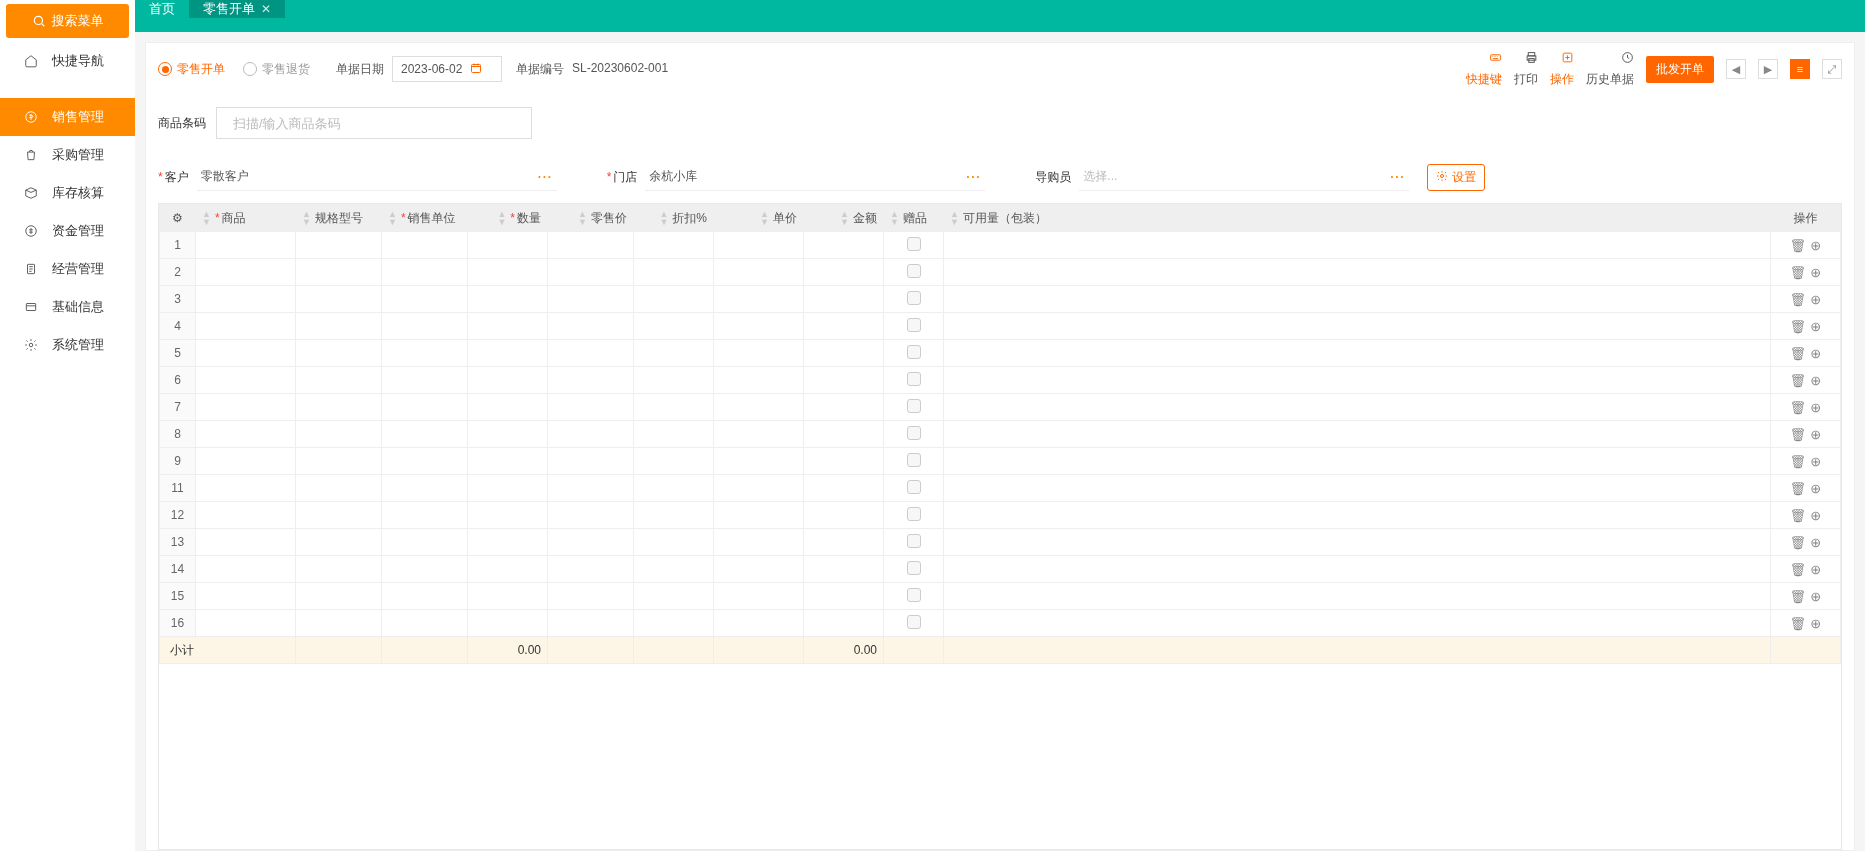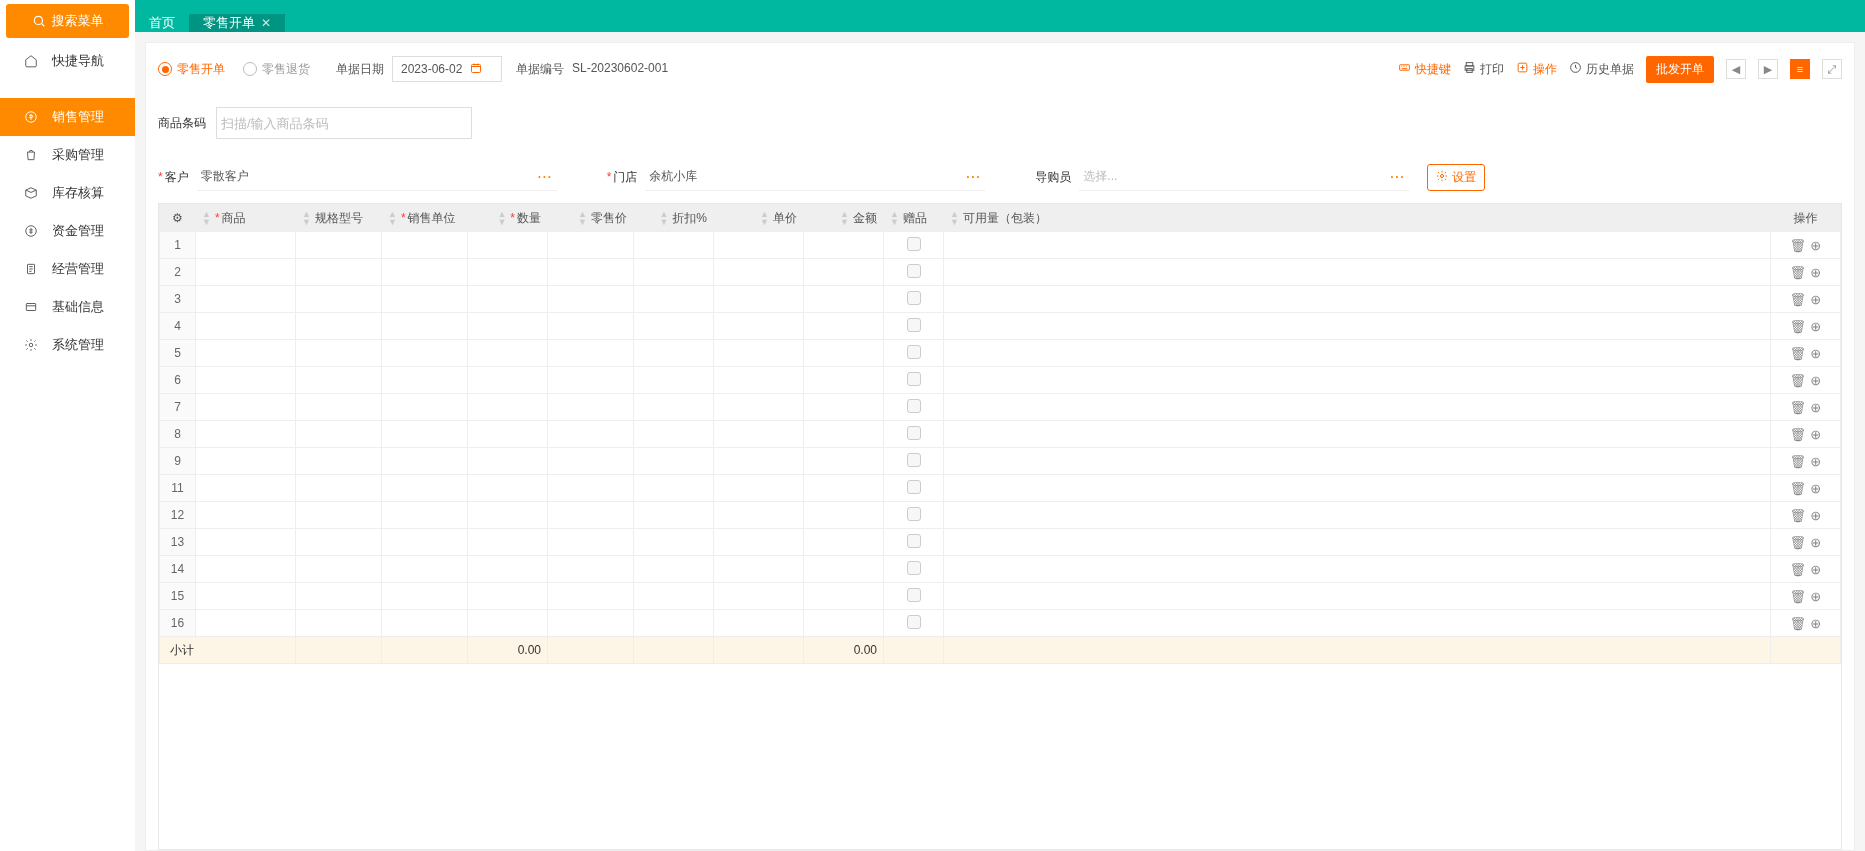--- a/index.html
+++ b/index.html
@@ -12,21 +12,21 @@
   .sidebar .search-btn { display: flex; align-items: center; justify-content: center; height: 34px; margin: 4px 6px; background: #ff8a00; color: #fff; font-size: 13px; border-radius: 3px; cursor: pointer; }
   .sidebar .search-btn .icon { margin-right: 6px; }
   .menu-item { display: flex; align-items: center; height: 38px; padding-left: 24px; color: #333; cursor: pointer; font-size: 13px; }
   .menu-item .icon { width: 18px; text-align: center; margin-right: 10px; color: #555; }
   .menu-item.active { background: #ff8a00; color: #fff; margin-top: 18px; }
   .menu-item.active .icon { color: #fff; }
 
   
   .main { flex: 1; display: flex; flex-direction: column; min-width: 0; }
 
-  .tabs { height: 32px; background: #00b7a0; display: flex; align-items: flex-end; color: #fff; font-size: 13px; }
+  .tabs { height: 32px; background: #00b7a0; display: flex; align-items: flex-start; color: #fff; font-size: 13px; }
   .tab { display: flex; align-items: center; padding: 0 14px; cursor: pointer; }
   .tab.active { background: #009482; }
   .tab .close { margin-left: 6px; font-size: 12px; opacity: .8; }
 
   .content { flex: 1; padding: 10px 10px 0 10px; display: flex; flex-direction: column; min-height: 0; }
   .panel { background: #fff; padding: 12px 12px 0 12px; flex: 1; display: flex; flex-direction: column; min-height: 0; border: 1px solid #eee; }
 
   
   .panel-top { display: flex; align-items: center; height: 28px; }
   .radio-group { display: flex; align-items: center; gap: 18px; }
@@ -37,30 +37,30 @@
   .radio.selected .dot::after { content: ""; width: 7px; height: 7px; background: #ff6600; border-radius: 50%; }
 
   .date-block { display: flex; align-items: center; margin-left: 26px; gap: 8px; }
   .date-block .label { color: #555; }
   .date-box { display: flex; align-items: center; border: 1px solid #ddd; height: 26px; padding: 0 8px; gap: 8px; color: #555; min-width: 110px; }
   .date-box .cal { color: #ff6600; }
 
   .docno-block { display: flex; align-items: flex-start; margin-left: 14px; gap: 8px; color: #555; }
 
   .top-actions { margin-left: auto; display: flex; align-items: center; gap: 12px; }
-  .link-btn { display: flex; align-items: flex-start; gap: 4px; cursor: pointer; color: #555; }
+  .link-btn { display: flex; align-items: flex-end; gap: 4px; cursor: pointer; color: #555; flex-direction: column; }
   .link-btn.orange { color: #ff6600; }
   .primary-btn { background: #ff6600; color: #fff; padding: 5px 10px; border-radius: 2px; cursor: pointer; font-size: 12px; }
   .mini-icon-btn { width: 20px; height: 20px; border: 1px solid #ddd; display: flex; align-items: center; justify-content: center; color: #888; cursor: pointer; font-size: 11px; }
   .mini-icon-btn.orange { background: #ff6600; color: #fff; border-color: #ff6600; }
 
   
   .barcode-row { display: flex; align-items: center; margin-top: 24px; gap: 10px; }
   .barcode-row .lbl { color: #333; }
-  .barcode-input { width: 256px; height: 32px; border: 1px solid #ddd; padding: 0 4px; font-size: 13px; color: #333; }
+  .barcode-input { width: 316px; height: 32px; border: 1px solid #ddd; padding: 0 16px; font-size: 13px; color: #333; }
   .barcode-input::placeholder { color: #bbb; }
 
   
   .filter-row { display: flex; align-items: center; margin-top: 24px; gap: 10px; }
   .filter-item { display: flex; align-items: center; gap: 8px; }
   .req { color: #f44336; margin-right: 2px; }
   .picker { display: flex; align-items: center; border-bottom: 1px solid #eee; height: 28px; padding: 0 4px; min-width: 340px; color: #555; }
   .picker .ellipsis { margin-left: auto; color: #ff8a00; font-weight: bold; letter-spacing: 1px; cursor: pointer; }
   .picker.placeholder { color: #bbb; }
   .settings-btn { border: 1px solid #ff6600; color: #ff6600; padding: 4px 8px; border-radius: 3px; display: flex; align-items: center; gap: 4px; cursor: pointer; margin-left: 8px; }

